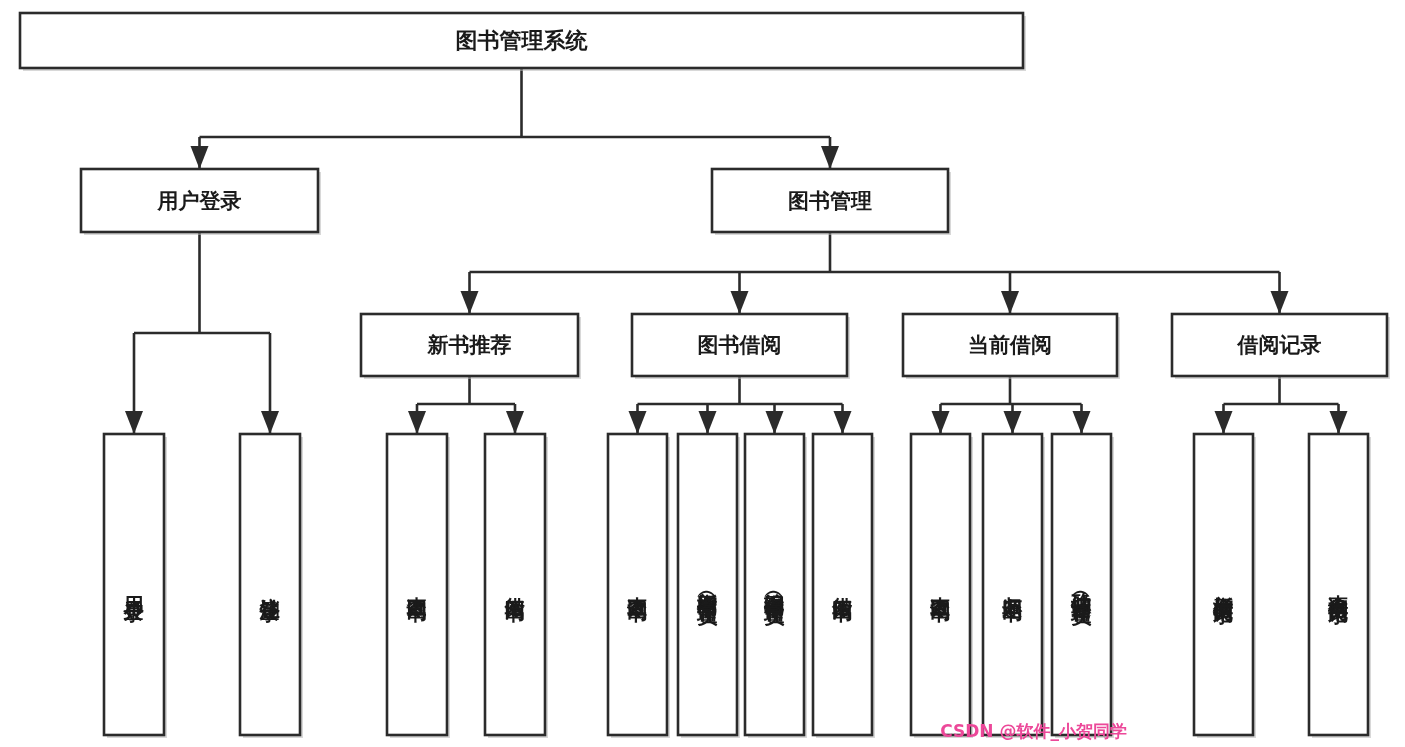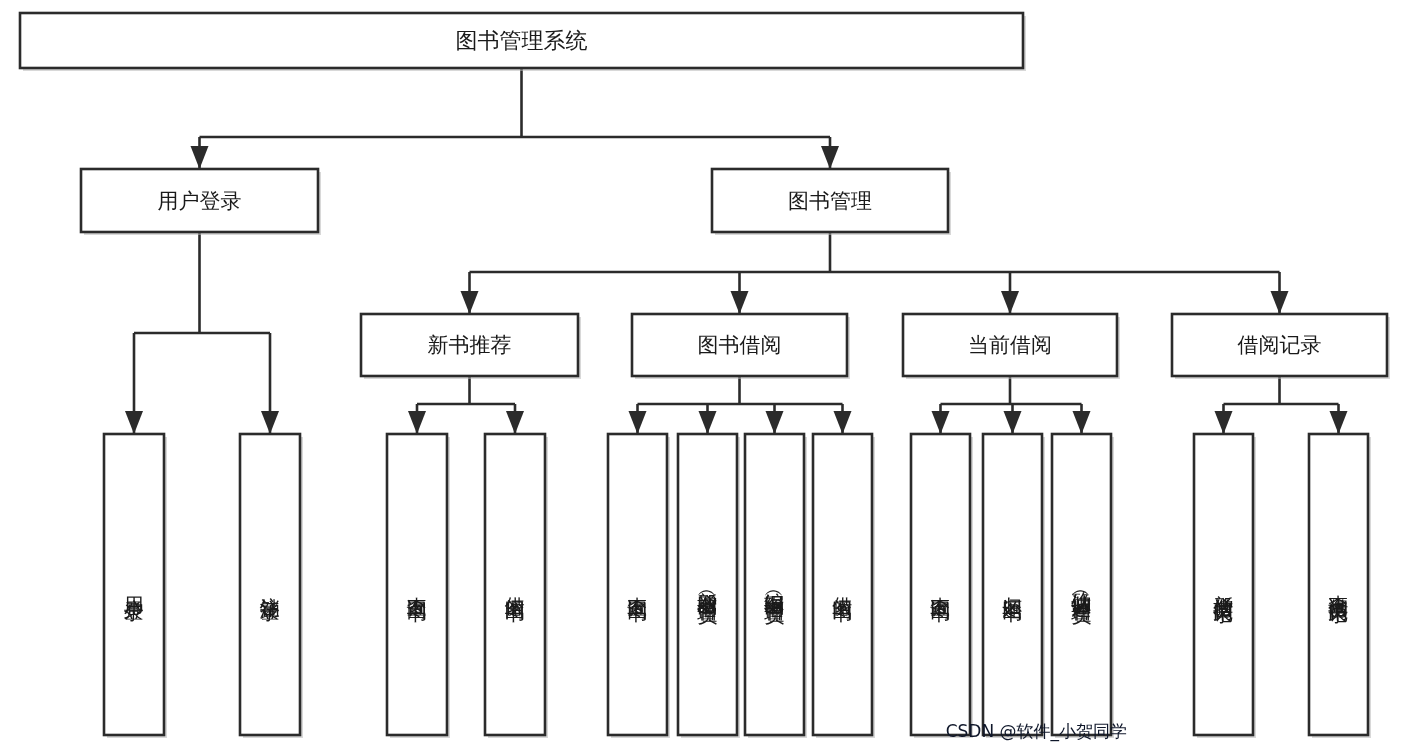--- a/index.html
+++ b/index.html
@@ -11,20 +11,21 @@
     width: 1405px;
     height: 747px;
     font-family: "DejaVu Sans", "Liberation Sans", sans-serif;
     overflow: hidden;
     position: relative;
   }
   #diagram-root {
     position: relative;
     width: 1135px;
     height: 747px;
+    font-weight: bold;
   }
   svg#flow {
     position: absolute;
     left: 0;
     top: 0;
     width: 1405px;
     height: 747px;
     display: block;
   }
   .node-box {
@@ -71,21 +72,21 @@
     letter-spacing: 2px;
     white-space: nowrap;
     pointer-events: none;
   }
   .watermark {
     position: absolute;
     right: 8px;
     bottom: 4px;
     font-family: "DejaVu Sans", "Liberation Sans", sans-serif;
     font-size: 17px;
-    color: #0f172a;
+    color: #ec4899;
     white-space: nowrap;
     user-select: none;
   }
 </style>
 </head>
 <body>
 
 <div id="diagram-root">
 
   <svg id="flow" viewBox="0 0 1405 747" xmlns="http://www.w3.org/2000/svg">

